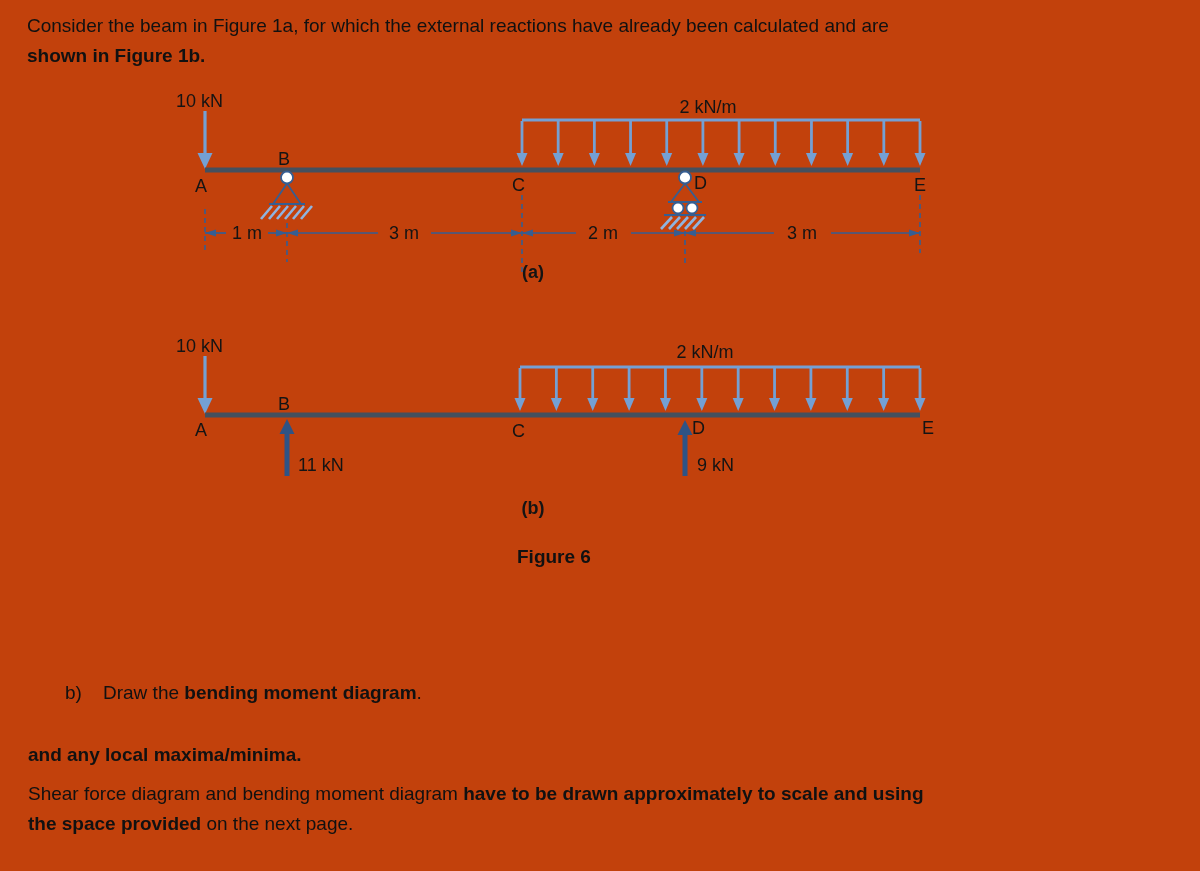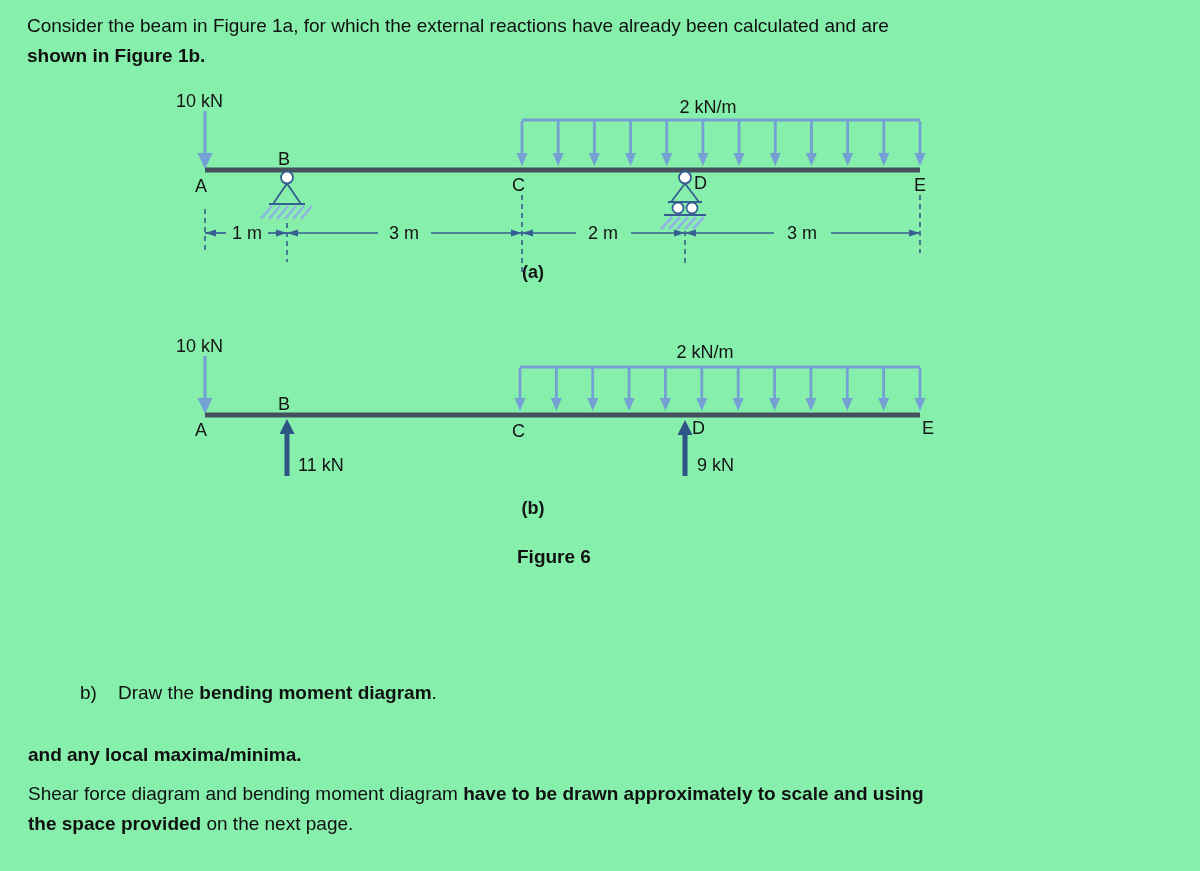--- a/index.html
+++ b/index.html
@@ -5,21 +5,21 @@
   :root{
     --light-blue:#74a0d4;
     --dark-navy:#2e5385;
     --beam:#44505e;
     --dimension:#365e92;
     --hatch:#8fb4e0;
     --text:#111111;
   }
   html,body{margin:0;padding:0;}
   body{background:#ffffff;font-family:"Liberation Sans",sans-serif;}
-  .page{position:relative;width:1200px;height:871px;background:#86efac;overflow:hidden;}
+  .page{position:relative;width:1200px;height:871px;background:#c2410c;overflow:hidden;}
   .t-line{position:absolute;white-space:pre;font-size:19px;line-height:1;color:var(--text);}
   .b{font-weight:bold;}
   .li-marker{display:inline-block;width:38px;}
   .fig{position:absolute;}
   svg text{font-family:"Liberation Sans",sans-serif;font-size:18px;fill:#141414;}
   svg text.cap{font-weight:bold;}
   .beam-line{stroke:var(--beam);stroke-width:5;}
   .load-stroke{stroke:var(--light-blue);stroke-width:2.8;fill:none;}
   .load-fill{fill:var(--light-blue);stroke:none;}
   .pt-stroke{stroke:var(--light-blue);stroke-width:3.2;fill:none;}
@@ -211,21 +211,21 @@
       <polygon class="navy-fill" points="545,90 537.5,105 552.5,105"></polygon>
       <text x="557" y="141">9 kN</text>
     </g>
 
     <text class="cap" x="393" y="184" text-anchor="middle">(b)</text>
   </svg>
 
   <div class="fig-caption" style="left:517px;top:547px;">Figure 6</div>
 
 
-  <div class="t-line" style="left:80px;top:683px;"><span class="li-marker">b)</span><span>Draw the </span><span class="b">bending moment diagram</span><span>.</span></div>
+  <div class="t-line" style="left:65px;top:683px;"><span class="li-marker">b)</span><span>Draw the </span><span class="b">bending moment diagram</span><span>.</span></div>
 
 
   <div class="t-line" style="left:28px;top:745px;"><span class="b">and any local maxima/minima.</span></div>
 
   <div class="t-line" style="left:28px;top:784px;"><span>Shear force diagram and bending moment diagram </span><span class="b">have to be drawn approximately to scale and using</span></div>
 
   <div class="t-line" style="left:28px;top:814px;"><span class="b">the space provided</span><span> on the next page.</span></div>
 
 </div>
 

